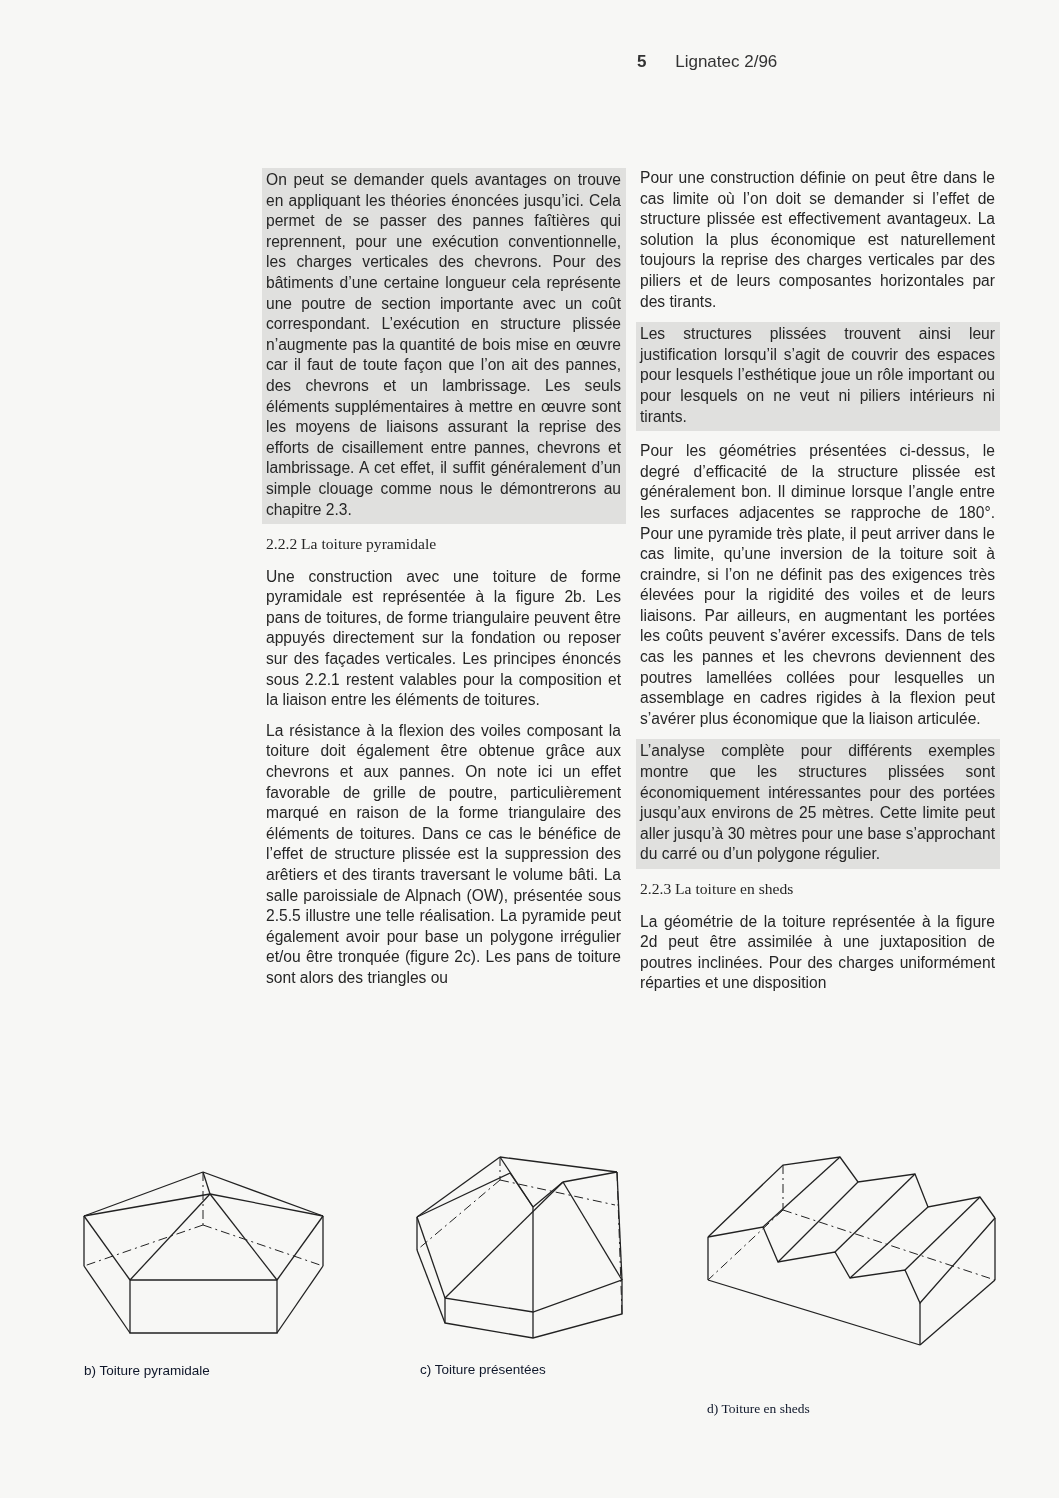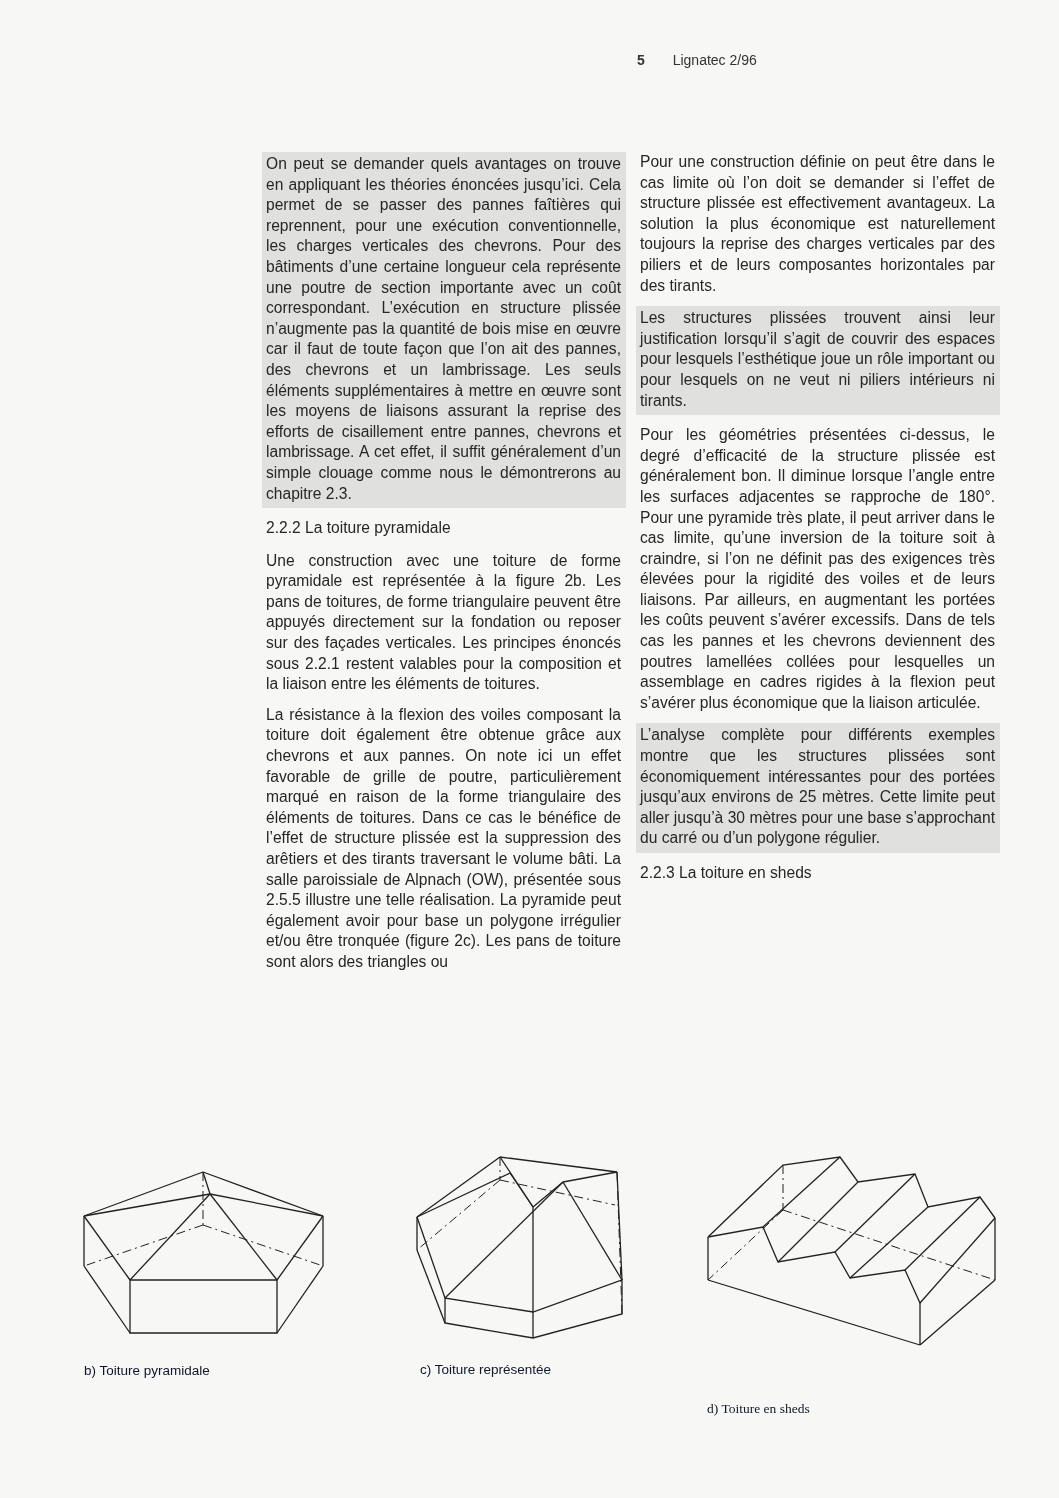--- a/index.html
+++ b/index.html
@@ -1,27 +1,27 @@
 <!DOCTYPE html>
 <html><head>
 <meta charset="utf-8">
 <style>
   html, body { margin: 0; padding: 0; }
   body {
     width: 1059px; height: 1498px; background: #f7f7f5; position: relative;
     font-family: "Liberation Sans", sans-serif; color: #262626; overflow: hidden;
   }
-  .page-header { position: absolute; top: 52px; left: 637px; font-size: 14px; color: #333; }
+  .page-header { position: absolute; top: 52px; left: 637px; font-size: 17px; color: #333; }
   .page-header .num { font-weight: bold; margin-right: 24px; }
-  .col { position: absolute; top: 152px; width: 355px; font-size: 15.6px; line-height: 20.6px; }
+  .col { position: absolute; top: 168px; width: 355px; font-size: 15.6px; line-height: 20.6px; }
   .col-left { left: 266px; }
   .col-right { left: 640px; }
   .p { margin: 0 0 10px 0; text-align: justify; hyphens: manual; }
   .hl { background: #e0e0de; padding: 2px 5px 4px 4px; margin-left: -4px; margin-right: -5px; }
-  .h { margin: 4px 0 12px 0; font-size: 15.6px; }
+  .h { margin: 4px 0 12px 0; font-size: 15.6px; font-family: Liberation Serif, serif; }
   .h2 { }
   .fig { position: absolute; }
   .fig svg { display: block; }
   .cap { position: absolute; font-size: 13.5px; color: #0f172a; }
   svg line, svg polyline, svg polygon { stroke: #222; stroke-width: 1.3; fill: none; }
   svg .dash { stroke-dasharray: 9 4 2 4; stroke-width: 1; }
 </style>
 </head>
 <body>
 
@@ -36,20 +36,21 @@
   <p class="p">Une construction avec une toiture de forme pyramidale est représentée à la figure 2b. Les pans de toitures, de forme triangulaire peuvent être appuyés directement sur la fondation ou reposer sur des façades verticales. Les principes énoncés sous 2.2.1 restent valables pour la composition et la liaison entre les éléments de toitures.</p>
   <p class="p">La résistance à la flexion des voiles composant la toiture doit également être obtenue grâce aux chevrons et aux pannes. On note ici un effet favorable de grille de poutre, particulièrement marqué en raison de la forme triangulaire des éléments de toitures. Dans ce cas le bénéfice de l’effet de structure plissée est la suppression des arêtiers et des tirants traversant le volume bâti. La salle paroissiale de Alpnach (OW), présentée sous 2.5.5 illustre une telle réalisation. La pyramide peut également avoir pour base un polygone irrégulier et/ou être tronquée (figure 2c). Les pans de toiture sont alors des triangles ou</p>
 </div>
 
 <div class="col col-right">
   <p class="p">Pour une construction définie on peut être dans le cas limite où l’on doit se demander si l’effet de structure plissée est effectivement avantageux. La solution la plus économique est naturellement toujours la reprise des charges verticales par des piliers et de leurs composantes horizontales par des tirants.</p>
   <p class="p hl">Les structures plissées trouvent ainsi leur justification lorsqu’il s’agit de couvrir des espaces pour lesquels l’esthétique joue un rôle important ou pour lesquels on ne veut ni piliers intérieurs ni tirants.</p>
   <p class="p">Pour les géométries présentées ci-dessus, le degré d’efficacité de la structure plissée est généralement bon. Il diminue lorsque l’angle entre les surfaces adjacentes se rapproche de 180°. Pour une pyramide très plate, il peut arriver dans le cas limite, qu’une inversion de la toiture soit à craindre, si l’on ne définit pas des exigences très élevées pour la rigidité des voiles et de leurs liaisons. Par ailleurs, en augmentant les portées les coûts peuvent s’avérer excessifs. Dans de tels cas les pannes et les chevrons deviennent des poutres lamellées collées pour lesquelles un assemblage en cadres rigides à la flexion peut s’avérer plus économique que la liaison articulée.</p>
   <p class="p hl">L’analyse complète pour différents exemples montre que les structures plissées sont économiquement intéressantes pour des portées jusqu’aux environs de 25 mètres. Cette limite peut aller jusqu’à 30 mètres pour une base s’approchant du carré ou d’un polygone régulier.</p>
   <p class="h h2">2.2.3  La toiture en sheds</p>
+  <p class="p">La géométrie de la toiture représentée à la figure 2d peut être assimilée à une juxtaposition de poutres inclinées. Pour des charges uniformément réparties et une disposition</p>
 </div>
 
 <div class="fig" style="left:80px; top:1160px;">
   <svg width="260" height="180" viewBox="0 0 260 180">
 
     <polygon points="50,120 197,120 197,173 50,173"></polygon>
     <line x1="4" y1="56" x2="50" y2="120"></line>
     <line x1="4" y1="56" x2="4" y2="106"></line>
     <line x1="4" y1="106" x2="50" y2="173"></line>
     <line x1="243" y1="56" x2="197" y2="120"></line>
@@ -88,21 +89,21 @@
     <line x1="153" y1="32" x2="207" y2="22"></line>
     <line x1="123" y1="57" x2="123" y2="162"></line>
     <line x1="35" y1="148" x2="153" y2="32"></line>
     <line x1="153" y1="32" x2="212" y2="130"></line>
     <line class="dash" x1="90" y1="7" x2="90" y2="30"></line>
     <line class="dash" x1="90" y1="30" x2="205" y2="55"></line>
     <line class="dash" x1="90" y1="30" x2="7" y2="100"></line>
     <line class="dash" x1="207" y1="22" x2="212" y2="164"></line>
   </svg>
 </div>
-<div class="cap" style="left:420px; top:1362px;">c) Toiture représentée</div>
+<div class="cap" style="left:420px; top:1362px;">c) Toiture présentées</div>
 
 <div class="fig" style="left:700px; top:1150px;">
   <svg width="310" height="200" viewBox="0 0 310 200">
     <line x1="8" y1="87" x2="8" y2="130"></line>
     <line x1="8" y1="130" x2="220" y2="195"></line>
     <line x1="220" y1="195" x2="295" y2="130"></line>
     <line x1="295" y1="130" x2="295" y2="68"></line>
     <line x1="220" y1="153" x2="220" y2="195"></line>
     <polyline points="8,87 83,15 140,7 158,32 215,24 228,57 280,47 295,68"></polyline>
     <polyline points="8,87 63,77 78,112 135,102 150,128 205,120 220,153 295,68"></polyline>

